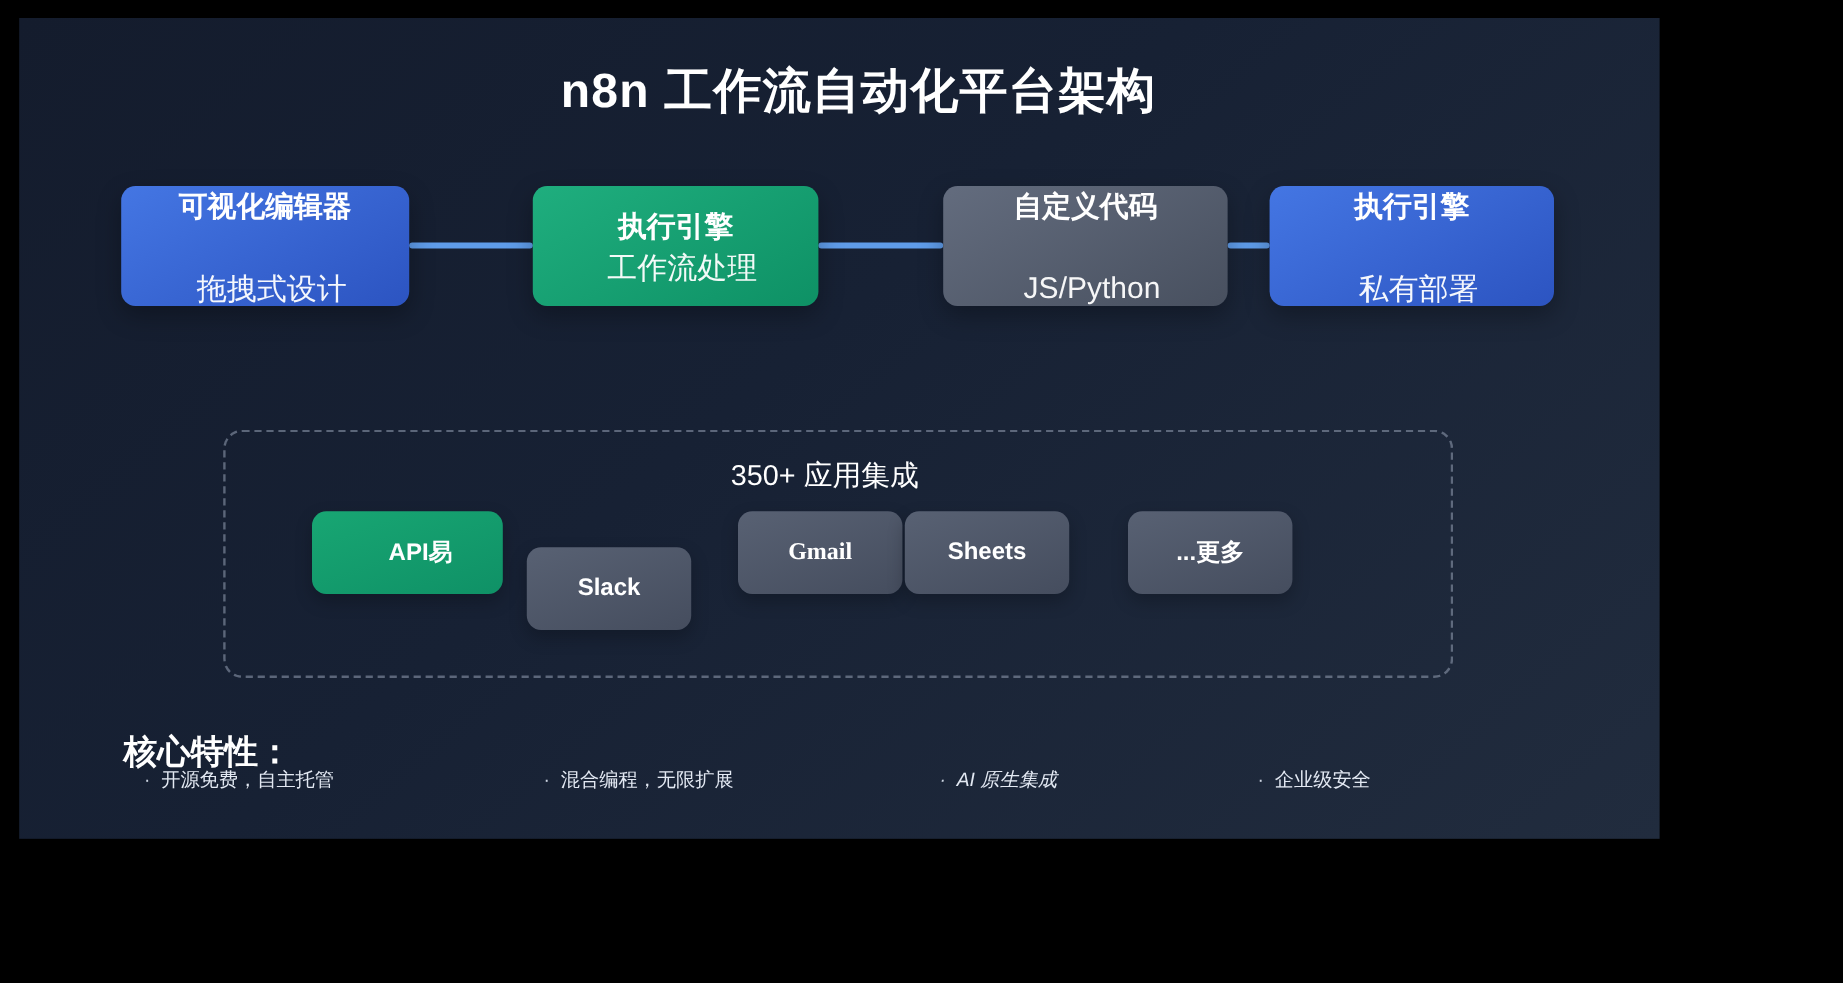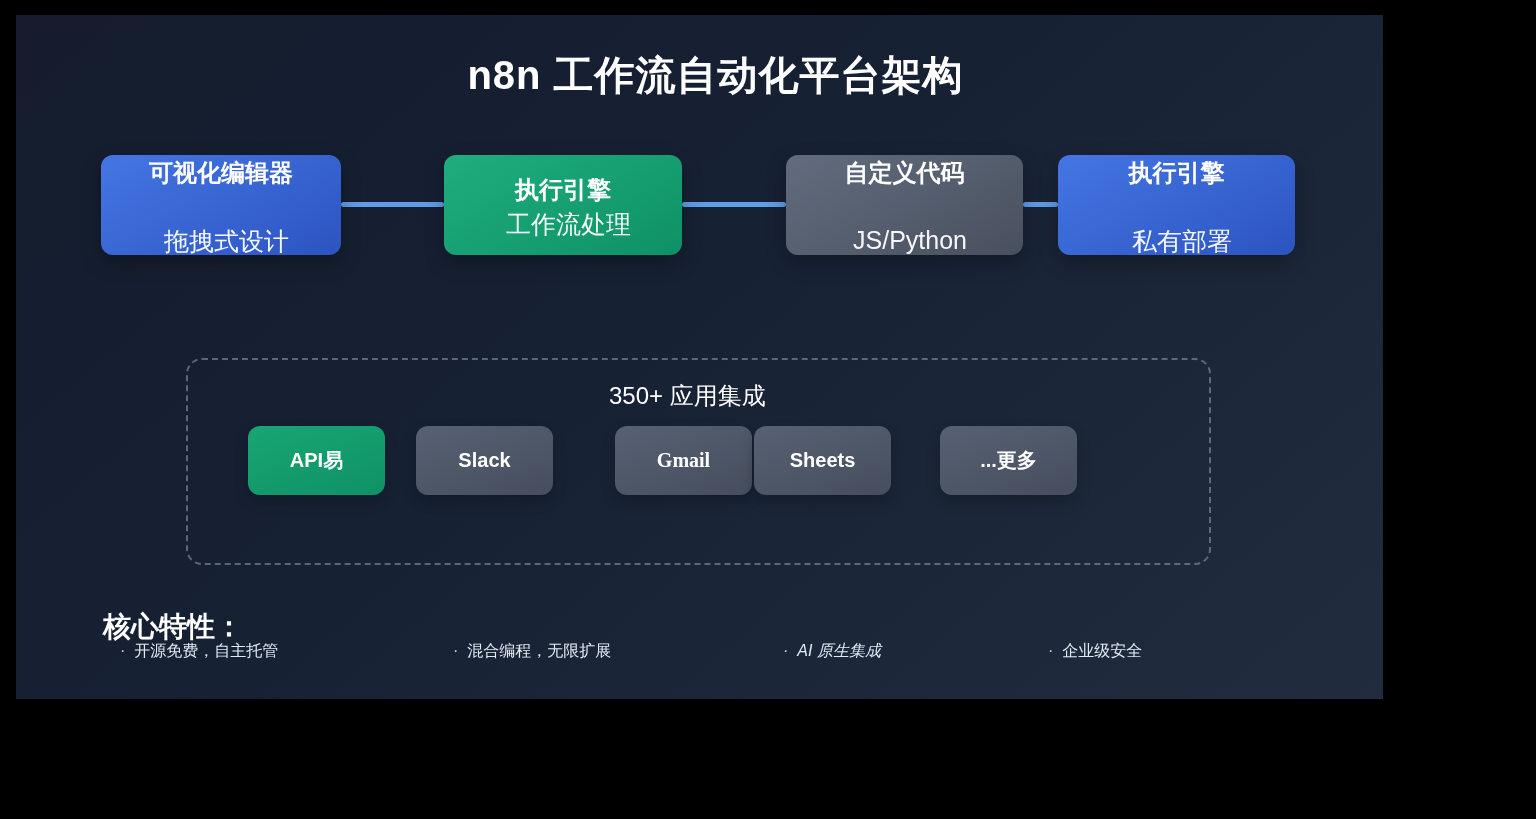--- a/index.html
+++ b/index.html
@@ -45,21 +45,21 @@
     font-size:24px;font-weight:400;white-space:nowrap;
   }
   .chip{
     position:absolute;top:411px;height:69px;width:137px;border-radius:12px;
     display:flex;align-items:center;justify-content:center;
     color:#fff;font-size:20px;font-weight:600;
     box-shadow:0 6px 14px rgba(0,0,0,.22);
   }
   .chip.v-green{font-weight:700;background:linear-gradient(160deg,#18a673 0%,#0f9166 100%);}
   .chip.v-gray{background:linear-gradient(160deg,#59627399 0%,#454d5e 100%);background:linear-gradient(160deg,#586173 0%,#454d5e 100%);}
-  .ch1{left:232px;} .ch2{left:400px;} .ch3{left:599px;font-family:Liberation Serif, serif;} .ch4{left:738px;} .ch5{left:924px;}
+  .ch1{left:244px;padding-left:22px;} .ch2{left:423px;margin-top:30px;} .ch3{left:599px;font-family:Liberation Serif, serif;} .ch4{left:738px;} .ch5{left:924px;}
   
   .feat-heading{
     position:absolute;left:87px;top:593px;color:#fff;font-size:28px;font-weight:700;
   }
   .feat{
     position:absolute;top:625px;color:#e3e9f3;font-size:16px;line-height:22px;white-space:nowrap;
   }
   .feat .dot{margin-right:9px;color:#cdd5e2;}
   .f1{left:104px;} .f2{left:437px;} .f3{left:767px;font-style:italic;} .f4{left:1032px;}
 </style>

